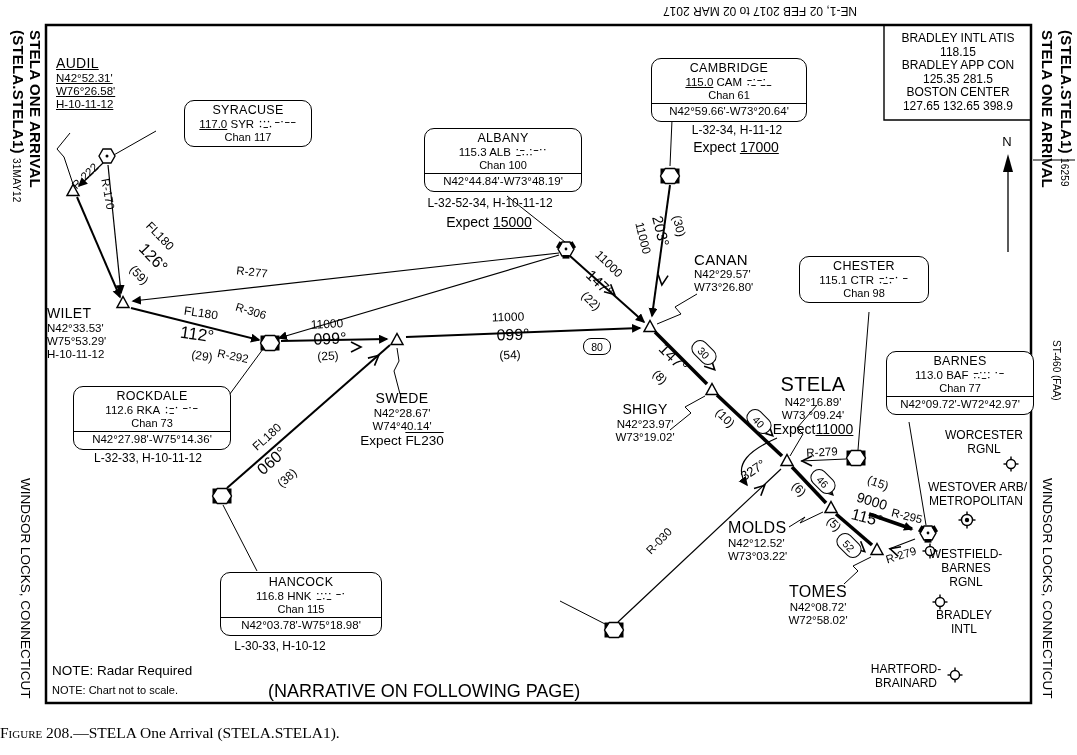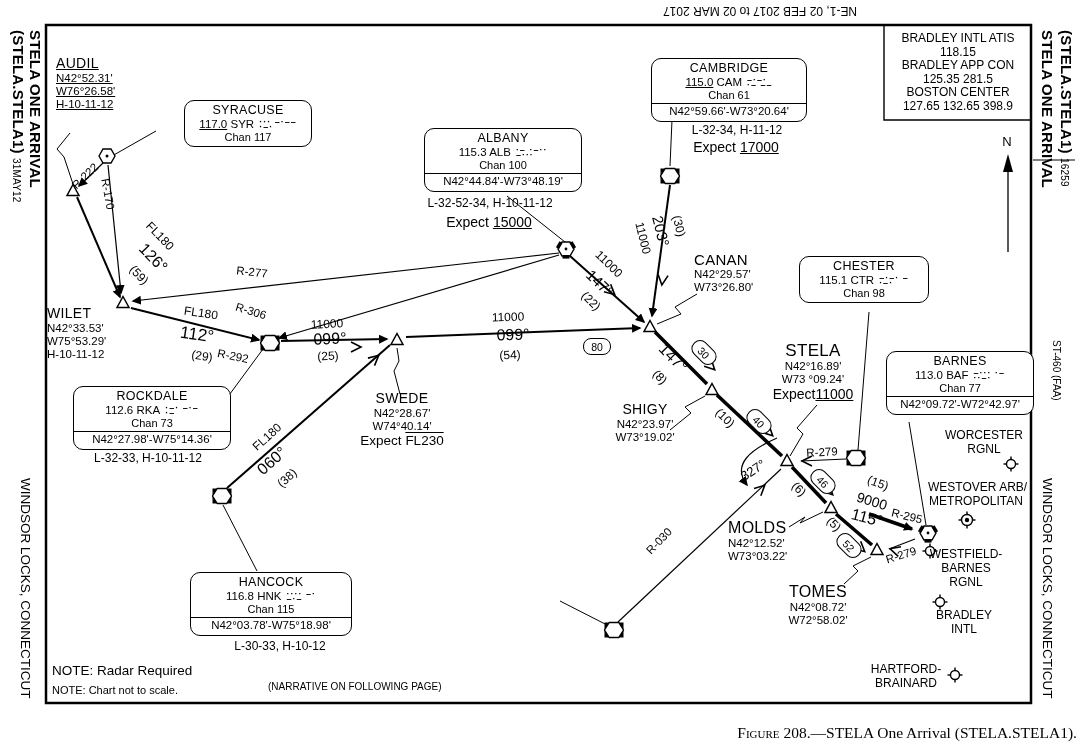--- a/index.html
+++ b/index.html
@@ -28,22 +28,22 @@
        background:#fff;font-size:10.5px;display:flex;align-items:center;justify-content:center;}
   .freqs{position:absolute;z-index:2;text-align:right;font-size:12px;line-height:13.5px;}
   .vrot{position:absolute;z-index:2;transform:rotate(90deg);transform-origin:0 0;white-space:nowrap;}
   .mtitle{font-weight:bold;font-size:15px;line-height:17px;letter-spacing:.2px;}
   .msmall{font-weight:normal;font-size:10px;}
   .mcity{font-size:13.5px;}
   .apt{position:absolute;z-index:2;font-size:12px;line-height:1.15;white-space:nowrap;}
   .edition{position:absolute;z-index:2;font-size:12px;transform:rotate(180deg);text-align:center;width:300px;}
   .note1{font-size:13.5px;}
   .note2{font-size:11px;}
-  .narr{font-size:10px;}
-  .caption{position:absolute;z-index:2;width:100%;text-align:right;
+  .narr{font-size:18px;}
+  .caption{position:absolute;z-index:2;width:100%;text-align:left;
            font-family:"Liberation Serif",serif;font-size:15.5px;}
   .smallcaps{font-variant:small-caps;}
 </style>
 </head>
 <body>
 
 <div class="page">
 
 <svg class="layer" width="1077" height="755" viewBox="0 0 1077 755">
   <defs>
@@ -249,21 +249,21 @@
   <div class="nb-chan">Chan 98</div>
 </div>
 
 <div class="nbox" style="left:886px;top:351px;width:138px;">
   <div class="nb-name">BARNES</div>
   <div class="nb-freq"><span>113.0</span> <span>BAF</span><span class="morse"><div>–··· ·–</div><div>··–·</div></span></div>
   <div class="nb-chan">Chan 77</div>
   <div class="nb-coords">N42°09.72'-W72°42.97'</div>
 </div>
 
-<div class="nbox" style="left:190px;top:572px;width:152px;">
+<div class="nbox" style="left:220px;top:572px;width:152px;">
   <div class="nb-name">HANCOCK</div>
   <div class="nb-freq"><span>116.8</span> <span>HNK</span><span class="morse"><div>···· –·</div><div>–·–</div></span></div>
   <div class="nb-chan">Chan 115</div>
   <div class="nb-coords">N42°03.78'-W75°18.98'</div>
 </div>
 <div class="lbl" style="left:280px;top:646px;">L-30-33, H-10-12</div>
 
 
 <div class="fixlbl" style="left:56px;top:56px;text-decoration:underline;">
   <div class="fx-name">AUDIL</div>
@@ -287,21 +287,21 @@
   <div class="fx-name lg" style="font-size:15px;">CANAN</div>
   <div>N42°29.57'</div>
   <div>W73°26.80'</div>
 </div>
 <div class="fixlbl ctr" style="left:608px;top:402px;width:74px;">
   <div class="fx-name">SHIGY</div>
   <div>N42°23.97'</div>
   <div>W73°19.02'</div>
 </div>
 <div class="fixlbl ctr" style="left:772px;top:341px;width:82px;">
-  <div class="fx-name" style="font-size:17px;">STELA</div>
+  <div class="fx-name" style="font-size:20px;margin-top:32px;">STELA</div>
   <div>N42°16.89'</div>
   <div>W73 °09.24'</div>
   <div class="expect"><span>Expect</span><span class="u">11000</span></div>
 </div>
 <div class="fixlbl" style="left:728px;top:519px;">
   <div class="fx-name lg">MOLDS</div>
   <div>N42°12.52'</div>
   <div>W73°03.22'</div>
 </div>
 <div class="fixlbl ctr" style="left:784px;top:583px;width:68px;">

